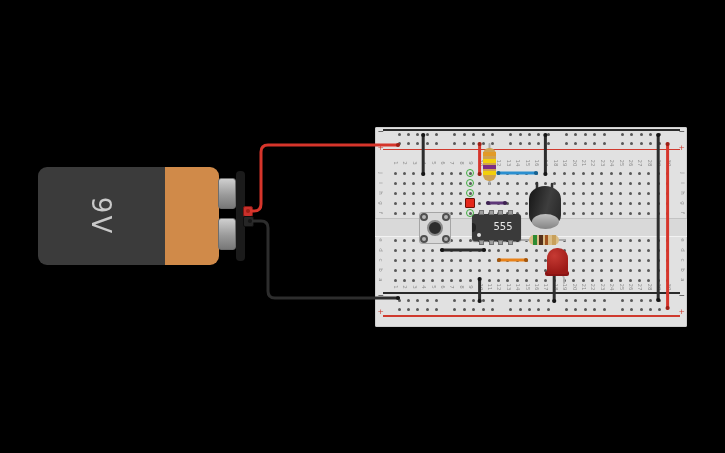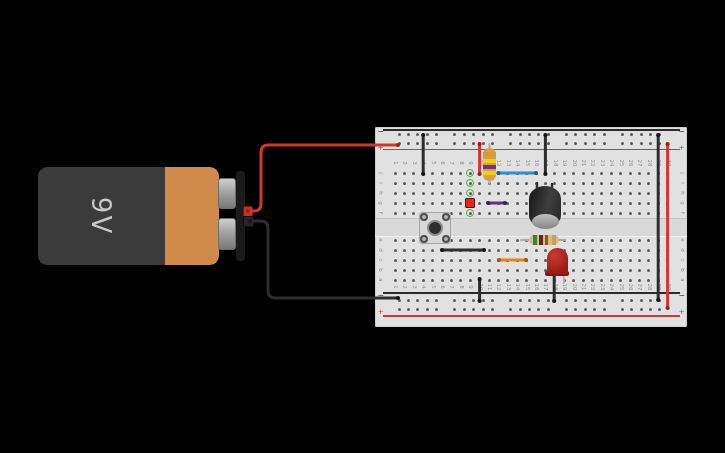--- a/index.html
+++ b/index.html
@@ -626,20 +626,33 @@
 
   <div class="abs pushbutton">
     <div class="pb-body"></div>
     <div class="pb-leg" style="left:1px;top:1px;"></div>
     <div class="pb-leg" style="left:23px;top:1px;"></div>
     <div class="pb-leg" style="left:1px;top:23px;"></div>
     <div class="pb-leg" style="left:23px;top:23px;"></div>
     <div class="pb-plunger"></div>
   </div>
 
+  <div class="abs ic555" style="background: rgb(58, 58, 58);">
+    <div class="ic-pin" style="left:7px;top:-4px;"></div>
+    <div class="ic-pin" style="left:16.5px;top:-4px;"></div>
+    <div class="ic-pin" style="left:26px;top:-4px;"></div>
+    <div class="ic-pin" style="left:35.5px;top:-4px;"></div>
+    <div class="ic-pin" style="left:7px;top:26px;"></div>
+    <div class="ic-pin" style="left:16.5px;top:26px;"></div>
+    <div class="ic-pin" style="left:26px;top:26px;"></div>
+    <div class="ic-pin" style="left:35.5px;top:26px;"></div>
+    <div class="ic-notch"></div>
+    <div class="ic-dot"></div>
+    <div class="ic-label" style="color: rgb(232, 232, 232);">555</div>
+  </div>
 
   <div class="abs cap-body"></div>
   <div class="abs cap-face"></div>
 
   <div class="abs res-v-body" id="rv" style="background: rgb(208, 162, 79);">
     <div class="band" style="left: 0px; top: 4px; width: 13px; height: 4px; background: rgb(226, 154, 39);"></div>
     <div class="band" style="left: 0px; top: 11px; width: 13px; height: 4px; background: rgb(242, 207, 12);"></div>
     <div class="band" style="left: 0px; top: 17px; width: 13px; height: 4px; background: rgb(124, 45, 132);"></div>
     <div class="band" style="left: 0px; top: 23px; width: 13px; height: 4px; background: rgb(242, 207, 12);"></div>
   </div>

